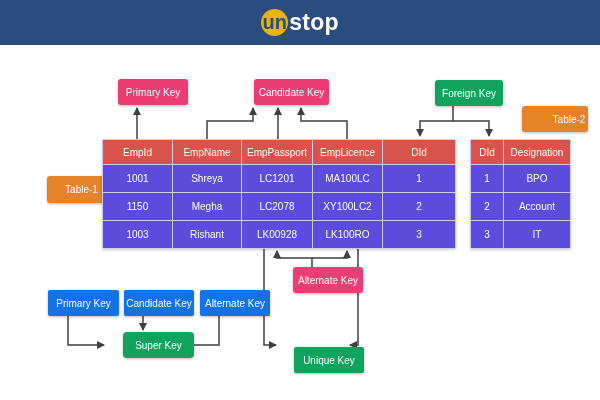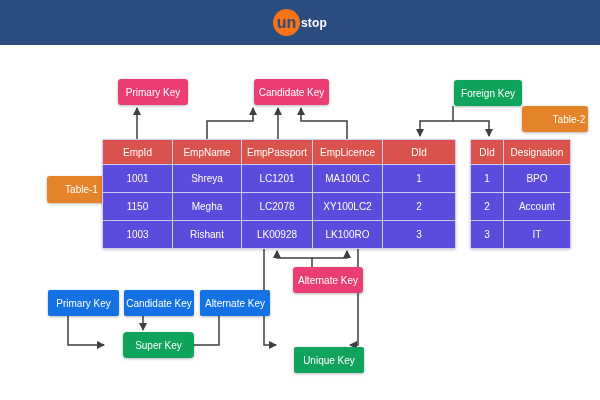--- a/index.html
+++ b/index.html
@@ -8,35 +8,35 @@
   }
   *{box-sizing:border-box;}
   html,body{margin:0;padding:0;}
   body{width:600px;height:400px;background:#fff;font-family:"Liberation Sans",sans-serif;overflow:hidden;}
   .stage{position:relative;width:600px;height:400px;}
 
   
   .topbar{position:absolute;left:0;top:0;width:600px;height:45px;background:var(--navy);
           display:flex;align-items:center;justify-content:center;}
   .logo{display:flex;align-items:center;}
-  .logo-circle{width:27px;height:27px;border-radius:50%;background:#f97316;color:var(--navy);
-               display:flex;align-items:center;justify-content:center;font-weight:bold;font-size:16px;margin-right:1px;}
-  .logo-stop{color:#fff;font-weight:bold;font-size:12px;letter-spacing:.2px;}
+  .logo-circle{width:27px;height:27px;border-radius:50%;background:#eab308;color:var(--navy);
+               display:flex;align-items:center;justify-content:center;font-weight:bold;font-size:20px;margin-right:1px;}
+  .logo-stop{color:#fff;font-weight:bold;font-size:23px;letter-spacing:.2px;}
 
   
   svg.connectors{position:absolute;left:0;top:0;width:600px;height:400px;pointer-events:none;}
   svg.connectors path.w{stroke:var(--line);stroke-width:1.5;fill:none;}
   svg.connectors .ah{fill:var(--line);}
 
   
   .keybox{position:absolute;display:flex;align-items:center;justify-content:center;color:#fff;
           font-size:10px;border-radius:3px;box-shadow:0 1px 3px rgba(0,0,0,.28);white-space:nowrap;margin-left:16px;}
   #primaryKeyTop{left:102px;top:79px;width:70px;height:26px;background:var(--pink);}
   #candidateKeyTop{left:238px;top:79px;width:75px;height:26px;background:var(--pink);}
-  #foreignKey{left:438px;top:80px;width:68px;height:26px;background:var(--green);}
+  #foreignKey{left:419px;top:80px;width:68px;height:26px;background:var(--green);}
   #table2Label{left:506px;top:106px;width:66px;height:26px;background:var(--orange);padding-left:28px;}
   #table1Label{left:31px;top:176px;width:69px;height:27px;background:var(--orange);}
   #alternateKeyMid{left:277px;top:267px;width:70px;height:26px;background:var(--pink);}
   #primaryKeyBlue{left:32px;top:290px;width:71px;height:26px;background:var(--blue);border-radius:2px;}
   #candidateKeyBlue{left:108px;top:290px;width:70px;height:26px;background:var(--blue);border-radius:2px;}
   #alternateKeyBlue{left:184px;top:290px;width:70px;height:26px;background:var(--blue);border-radius:2px;}
   #superKey{left:107px;top:332px;width:71px;height:26px;background:var(--green);border-radius:4px;}
   #uniqueKey{left:278px;top:347px;width:70px;height:26px;background:var(--green);border-radius:2px;}
 
   

